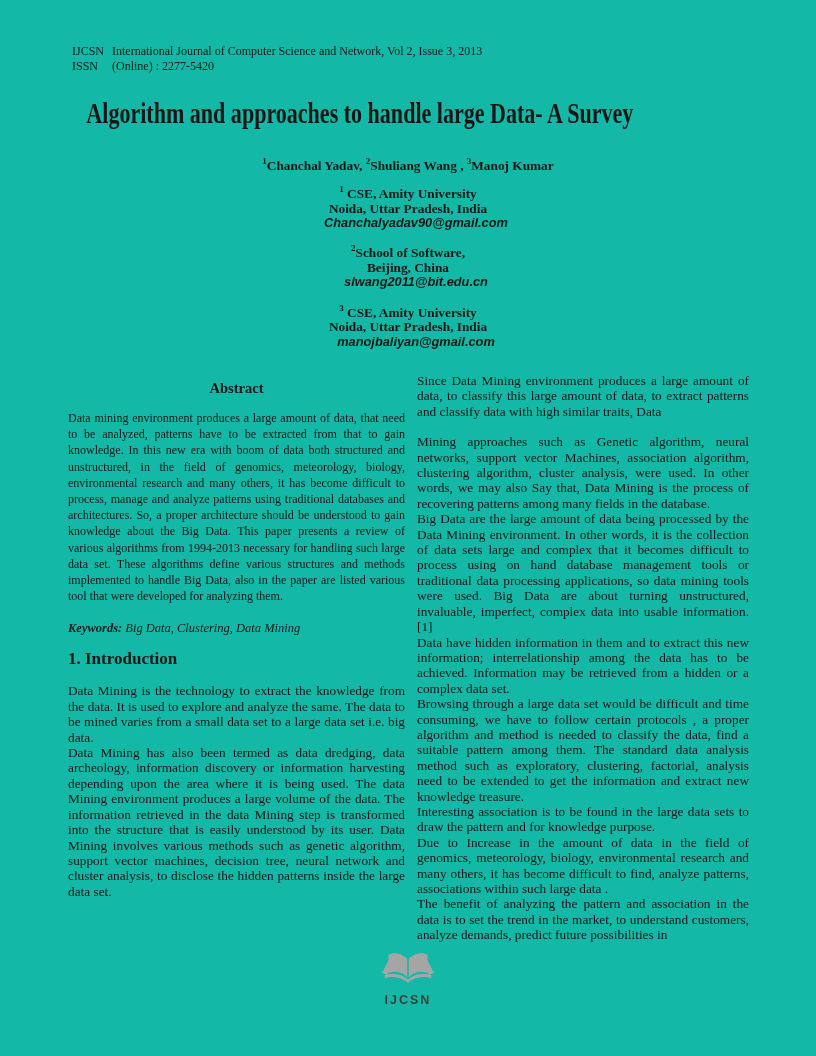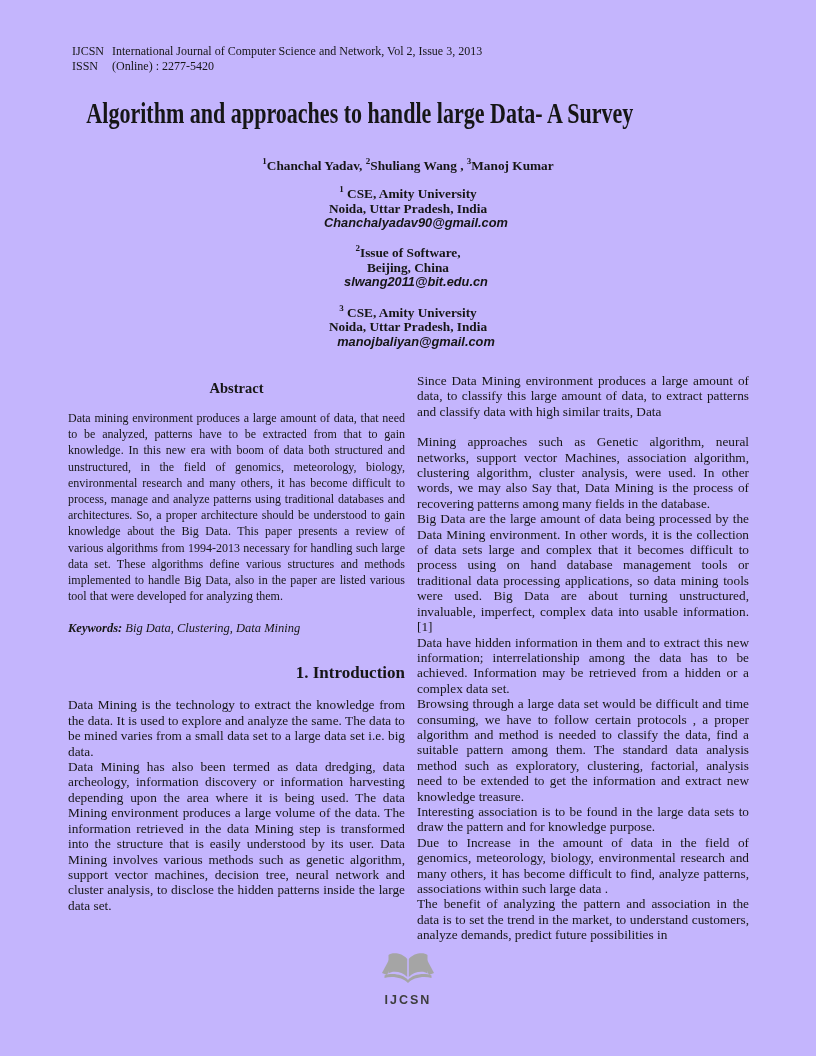--- a/index.html
+++ b/index.html
@@ -1,17 +1,17 @@
 <!DOCTYPE html>
 <html><head>
 <meta charset="utf-8">
 <style>
   html,body { margin:0; padding:0; background:#ffffff; }
   .page {
-    position:relative; width:816px; height:1056px; background:#c4b5fd;
+    position:relative; width:816px; height:1056px; background:#14b8a6;
     font-family:"Liberation Serif", serif; color:#161616; overflow:hidden;
   }
 
   
   .journal-header { position:absolute; top:44px; left:72px; font-size:12px; line-height:15px; }
   .jh-row { display:flex; }
   .jh-label { width:40px; }
 
   
   .paper-title {
@@ -34,21 +34,21 @@
   
   .columns { position:absolute; top:364px; left:68px; width:681px; display:flex; gap:12px; }
   .col-left  { width:337px; padding-top:16px; box-sizing:border-box; }
   .col-right { width:332px; padding-top:9px;  box-sizing:border-box; }
 
   .abstract-heading { text-align:center; font-weight:bold; font-size:14.5px; margin:0; }
   .abstract-text { margin:13px 0 0 0; font-size:12px; line-height:16.2px; text-align:justify; }
   .keywords { margin-top:17px; font-size:12.5px; }
   .keywords-label { font-weight:bold; font-style:italic; }
   .keywords-text  { font-style:italic; }
-  .intro-heading { margin:27px 0 0 0; font-size:17px; font-weight:bold;text-align:right; }
+  .intro-heading { margin:13px 0 0 0; font-size:17px; font-weight:bold; }
   .intro-block { margin-top:14px; }
   .body-par { margin:0; font-size:13.3px; line-height:15.4px; text-align:justify; }
   .par-gap { margin-top:15px; }
 
   
   .footer-logo { position:absolute; top:950px; left:0; width:816px;
     display:flex; flex-direction:column; align-items:center; }
   .logo-name { font-family:"Liberation Sans", sans-serif; font-weight:bold; font-size:12.5px;
     letter-spacing:2px; color:#3d3d3d; margin-top:3px; }
 </style>
@@ -76,21 +76,21 @@
     <span><sup>1</sup><span>Chanchal Yadav, </span></span><span><sup>2</sup><span>Shuliang Wang , </span></span><span><sup>3</sup><span>Manoj Kumar</span></span>
   </div>
 
   <div class="affiliations">
     <div class="affiliation">
       <div><sup>1</sup><span> CSE, Amity University</span></div>
       <div>Noida, Uttar Pradesh, India</div>
       <div class="email">Chanchalyadav90@gmail.com</div>
     </div>
     <div class="affiliation">
-      <div><sup>2</sup><span>Issue of Software,</span></div>
+      <div><sup>2</sup><span>School of Software,</span></div>
       <div>Beijing, China</div>
       <div class="email">slwang2011@bit.edu.cn</div>
     </div>
     <div class="affiliation">
       <div><sup>3</sup><span> CSE, Amity University</span></div>
       <div>Noida, Uttar Pradesh, India</div>
       <div class="email">manojbaliyan@gmail.com</div>
     </div>
   </div>
 

